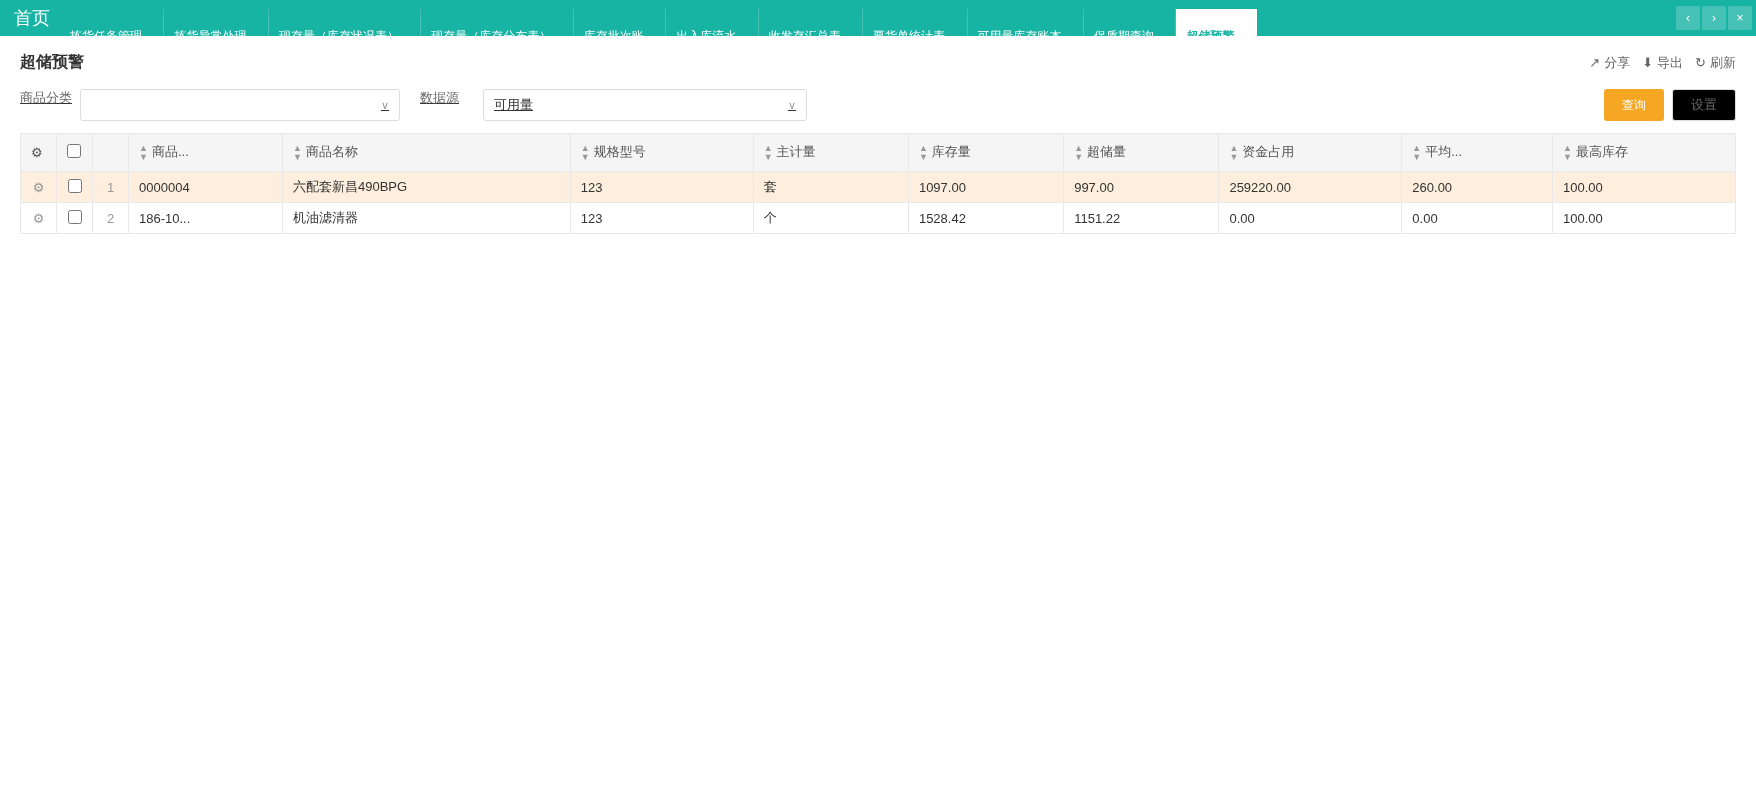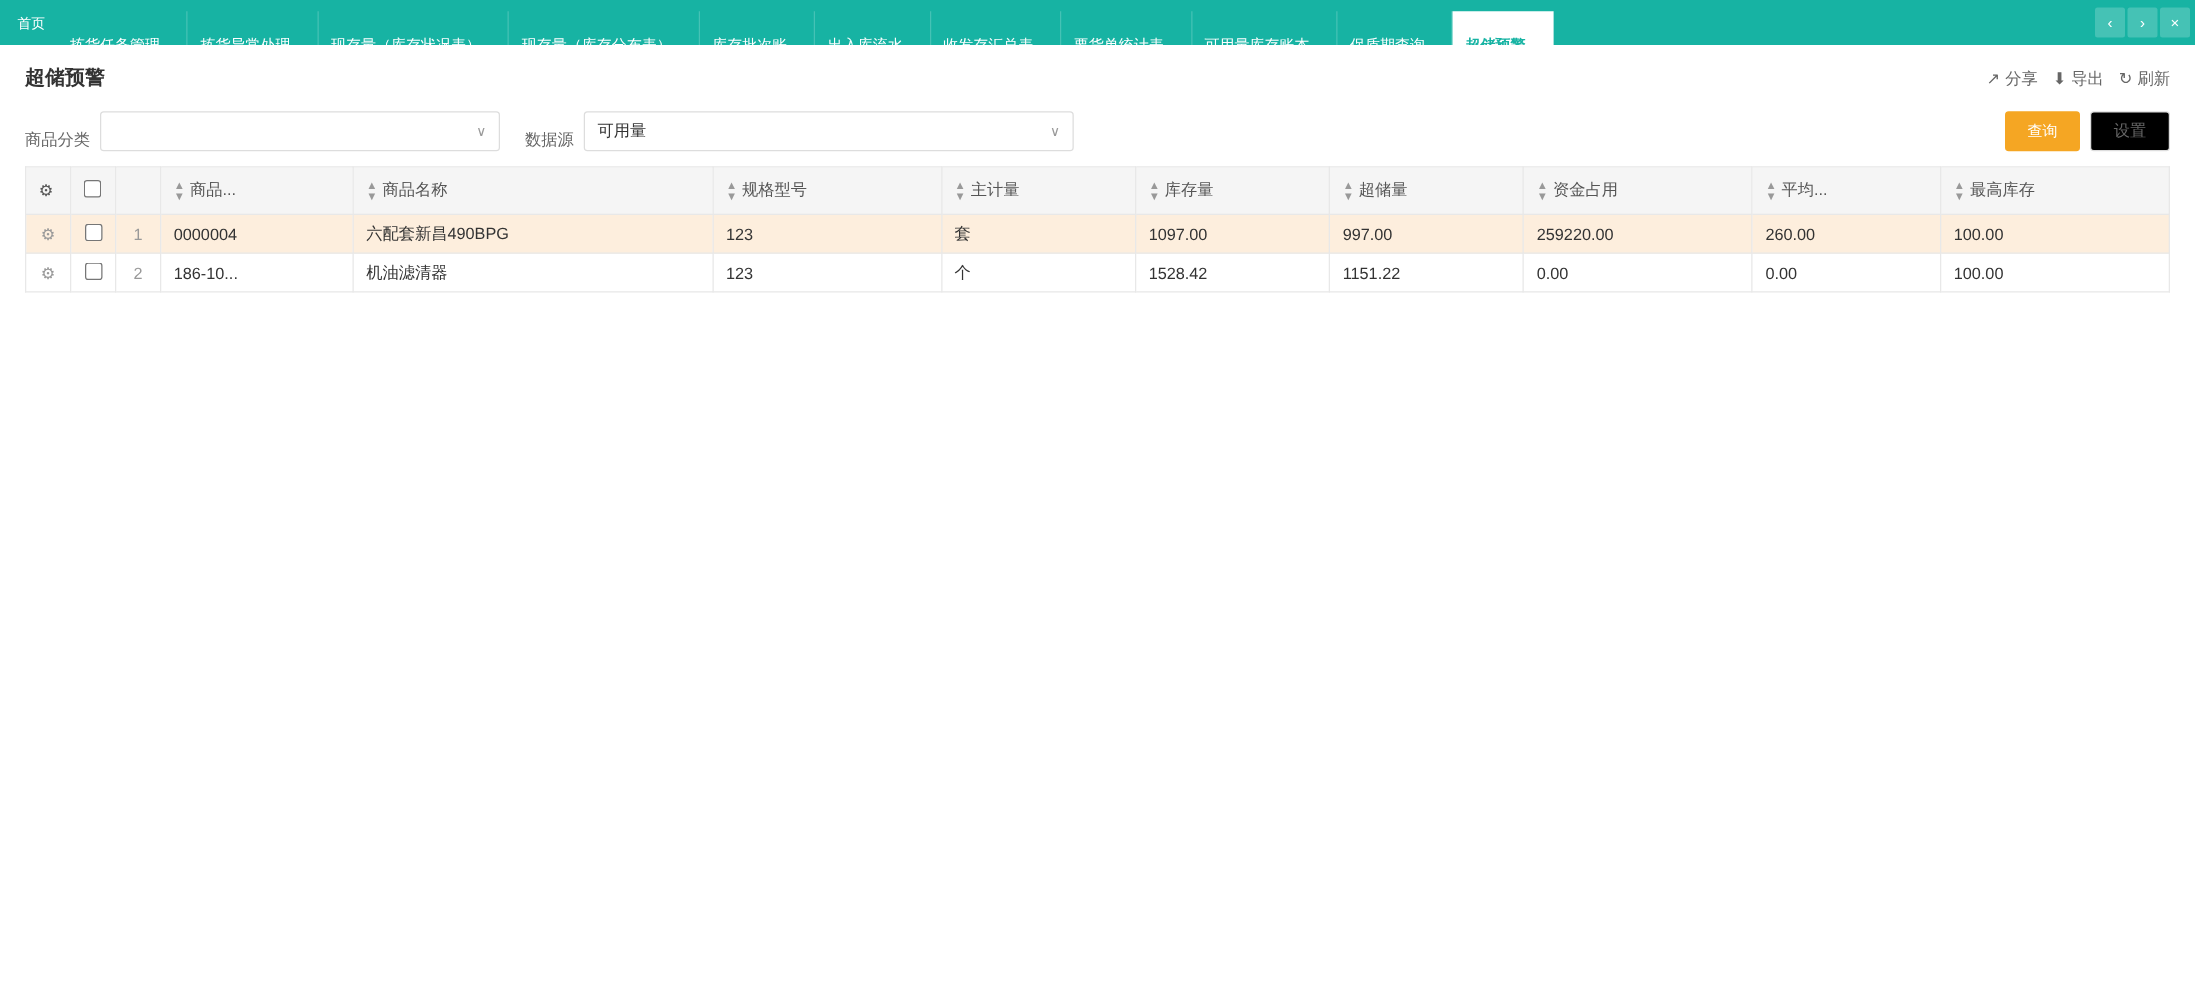--- a/index.html
+++ b/index.html
@@ -30,21 +30,21 @@
     .nav-tab.active { background: #fff; color: #17b3a3; font-weight: bold; }
     .nav-tab .close-x {
       margin-left: 5px;
       font-size: 11px;
       color: rgba(255,255,255,0.8);
       cursor: pointer;
     }
     .nav-tab.active .close-x { color: #17b3a3; }
     .nav-home {
       color: #fff;
-      font-size: 11px;
+      font-size: 18px;
       padding: 0 10px;
       cursor: pointer;
       flex-shrink: 0;
     }
     .nav-arrows {
       margin-left: auto;
       display: flex;
       align-items: center;
       gap: 2px;
     }
@@ -95,22 +95,23 @@
 
     
     .filter-row {
       display: flex;
       align-items: center;
       gap: 20px;
       margin-bottom: 12px;
     }
     .filter-item {
       display: flex;
-      align-items: flex-end;
+      align-items: flex-start;
       gap: 8px;
+      text-decoration: underline;
     }
     .filter-label {
       color: #666;
       font-size: 13px;
       white-space: nowrap;
     }
     .filter-select {
       display: flex;
       align-items: center;
       border: 1px solid #ddd;
@@ -118,21 +119,22 @@
       padding: 4px 10px;
       width: 320px;
       height: 32px;
       background: #fff;
       cursor: pointer;
       justify-content: space-between;
       font-size: 13px;
       color: #333;
     }
     .filter-select-wide {
-      width: 392px;
+      width: 324px;
+      margin-left: 16px;
     }
     .chevron-icon {
       color: #999;
       font-size: 11px;
     }
     .filter-buttons {
       margin-left: auto;
       display: flex;
       gap: 8px;
     }

